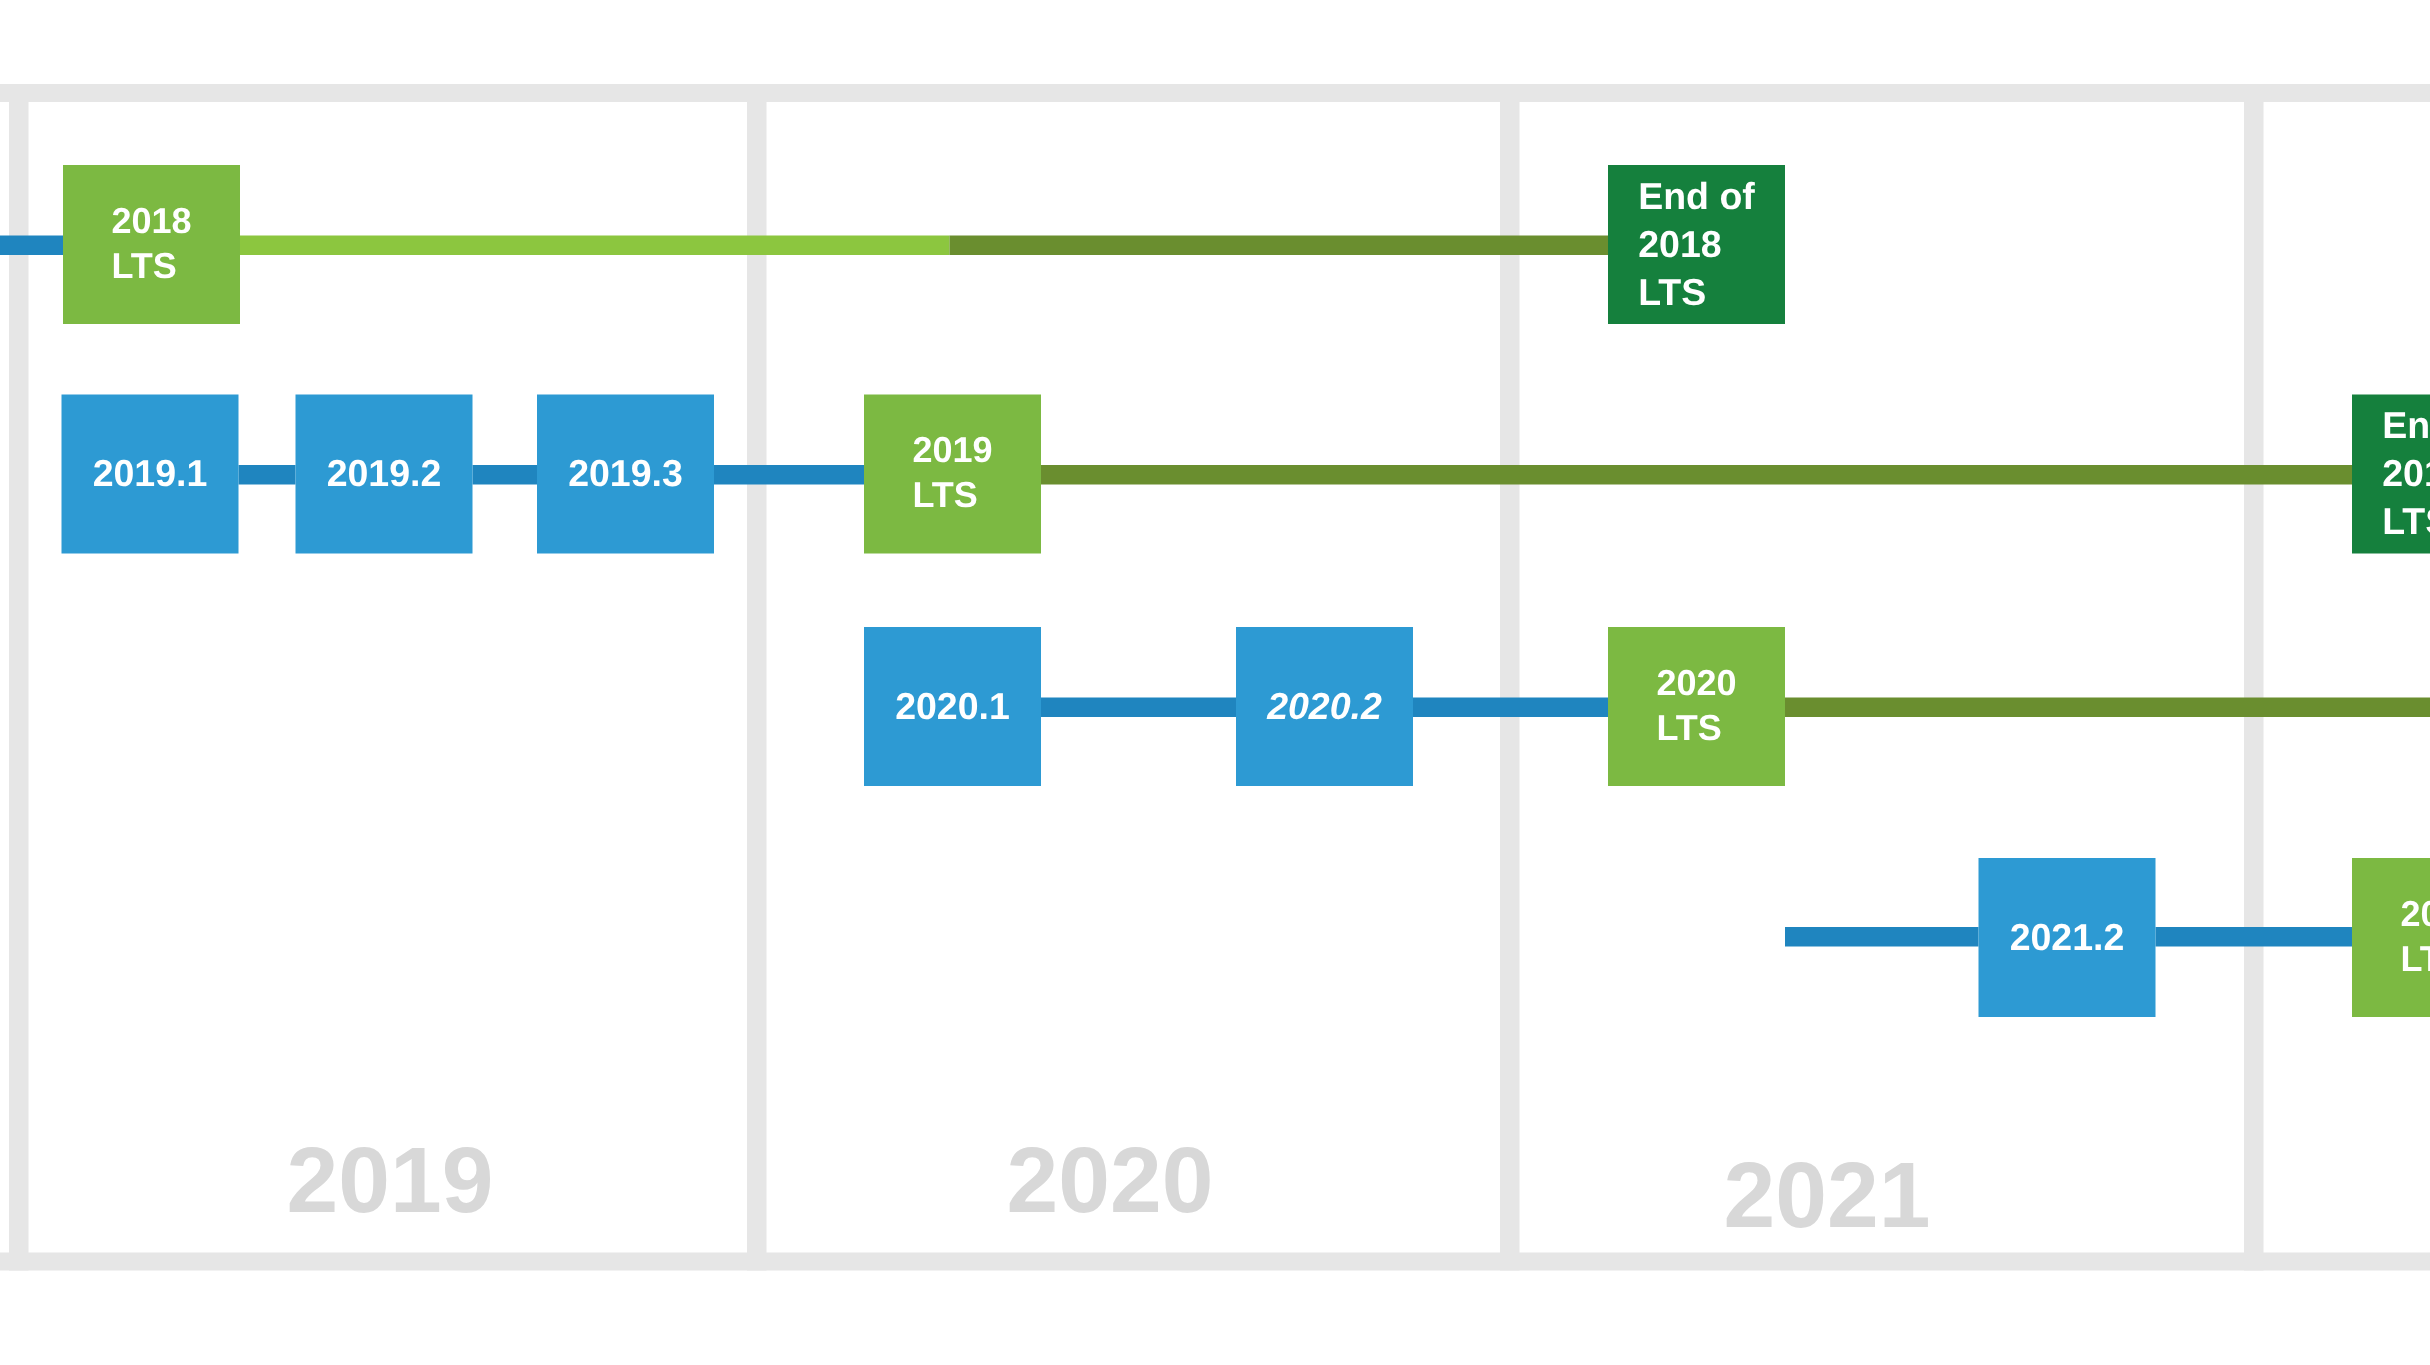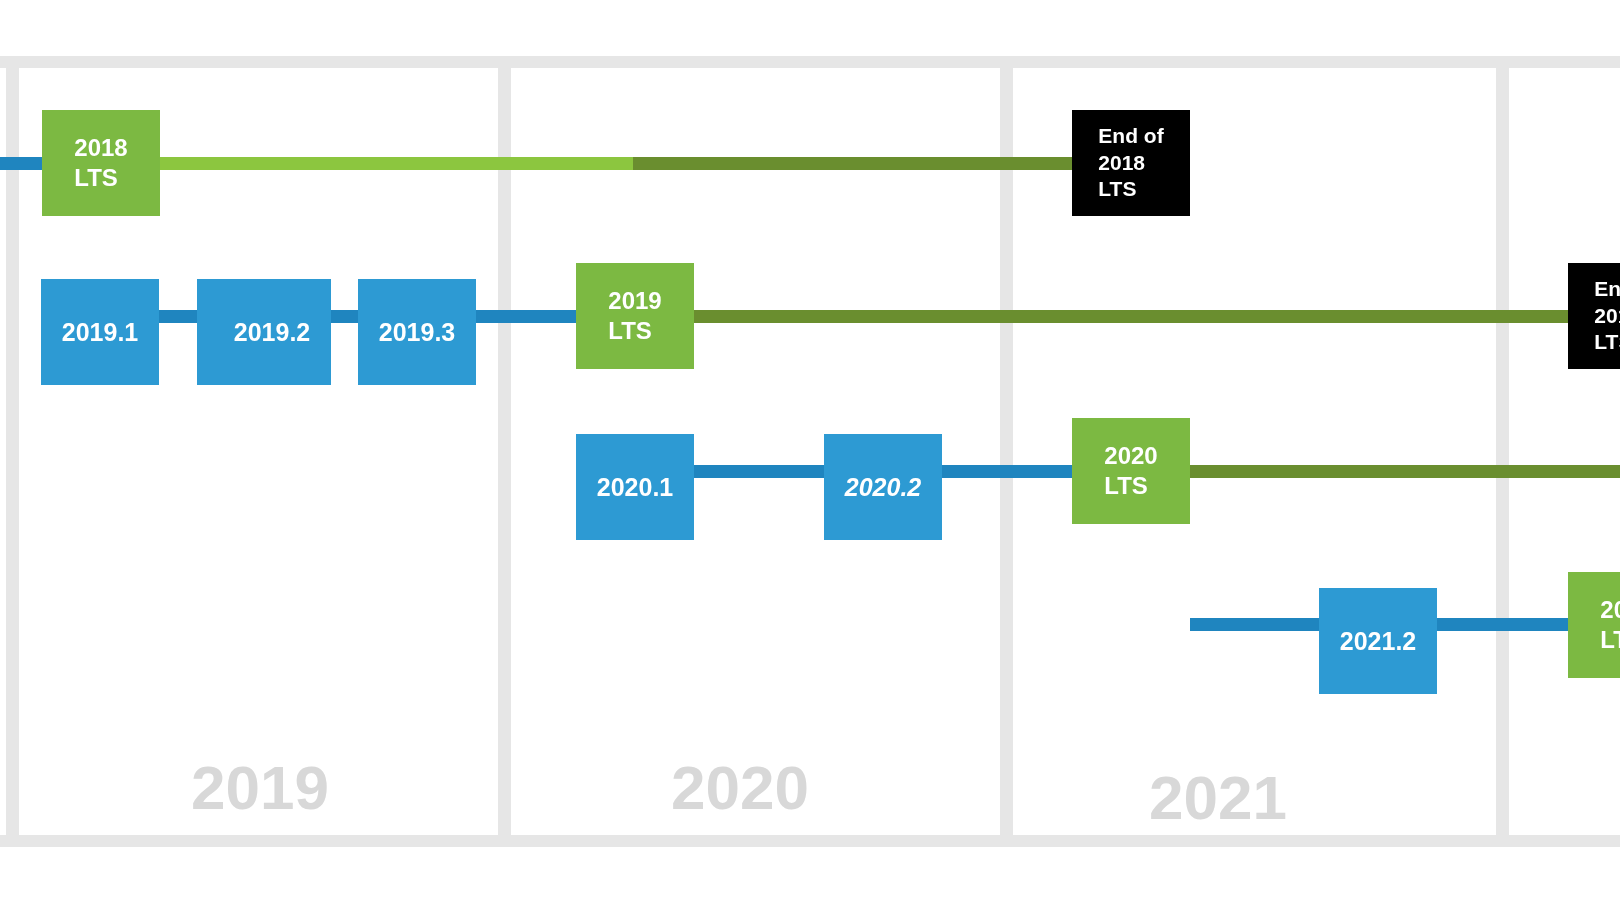--- a/index.html
+++ b/index.html
@@ -18,23 +18,23 @@
   .seg.dgreen { background: #6a8e2f; }
   .node {
     position: absolute;
     width: 118px; height: 106px;
     display: flex; align-items: center; justify-content: center;
     color: #ffffff;
     font-weight: bold;
     white-space: pre-line;
     z-index: 3;
   }
-  .node.blue   { background: #2d9ad3; font-size: 25px; margin-top: 16px; }
+  .node.blue   { background: #2d9ad3; font-size: 25px; }
   .node.lgreen { background: #7cb942; font-size: 24px; line-height: 1.25; }
-  .node.dgreen { background: #000000; font-size: 21px; line-height: 1.28; }
+  .node.dgreen { background: #15803d; font-size: 25px; line-height: 1.28; }
   .year {
     position: absolute;
     width: 300px;
     text-align: center;
     color: #d8d8d8;
     font-size: 62px;
     font-weight: bold;
     line-height: 1;
     z-index: 1;
   }
@@ -71,21 +71,21 @@
   <div class="seg blue" style="left:1190px; top:618px; width:129px;"></div>
   <div class="seg blue" style="left:1437px; top:618px; width:131px;"></div>
 
   <div class="node lgreen" style="left:42px;   top:110px;">2018
 LTS</div>
   <div class="node dgreen" style="left:1072px; top:110px;">End of
 2018
 LTS</div>
 
   <div class="node blue" style="left:41px;   top:263px;">2019.1</div>
-  <div class="node blue" style="left:197px;  top:263px;padding-left:16px;">2019.2</div>
+  <div class="node blue" style="left:197px;  top:263px;">2019.2</div>
   <div class="node blue" style="left:358px;  top:263px;">2019.3</div>
   <div class="node lgreen" style="left:576px;  top:263px;">2019
 LTS</div>
   <div class="node dgreen" style="left:1568px; top:263px;">End of
 2019
 LTS</div>
 
   <div class="node blue" style="left:576px;  top:418px;">2020.1</div>
   <div class="node blue" style="left:824px;  top:418px;font-style:italic;">2020.2</div>
   <div class="node lgreen" style="left:1072px; top:418px;">2020

